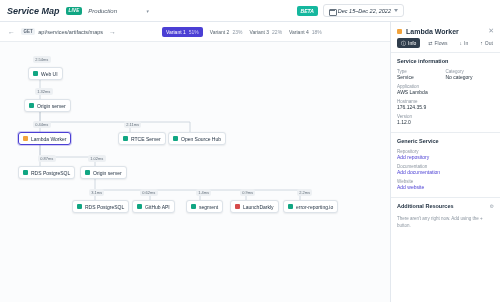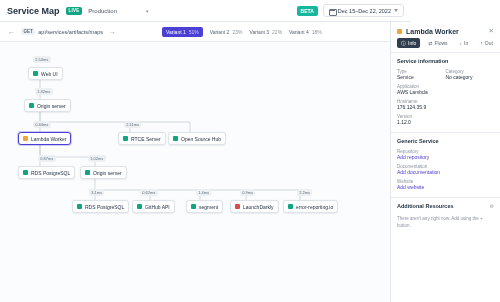--- a/index.html
+++ b/index.html
@@ -11,21 +11,21 @@
     font-size: 6px;
     color: #1d2d3e;
     overflow: hidden;
   }
   #app { position: relative; width: 500px; height: 302px; }
 
   
   .topbar {
     position: absolute; top: 0; left: 0; width: 411px; height: 22px;
     border-bottom: 1px solid #e3e8ee; background: #fff;
-    display: flex; align-items: center;
+    display: flex; align-items: center; font-style: italic;
   }
   .app-title { font-size: 9px; font-weight: 700; color: #1d2d3e; margin-left: 7px; }
   .badge-live {
     margin-left: 6px; background: #11a683; color: #fff; font-size: 4.5px;
     font-weight: 700; padding: 1.5px 3px; border-radius: 2px; letter-spacing: .2px;
   }
   .env-select {
     margin-left: 6px; display: flex; align-items: center; gap: 3px;
     font-size: 6px; color: #4a5764;
   }

